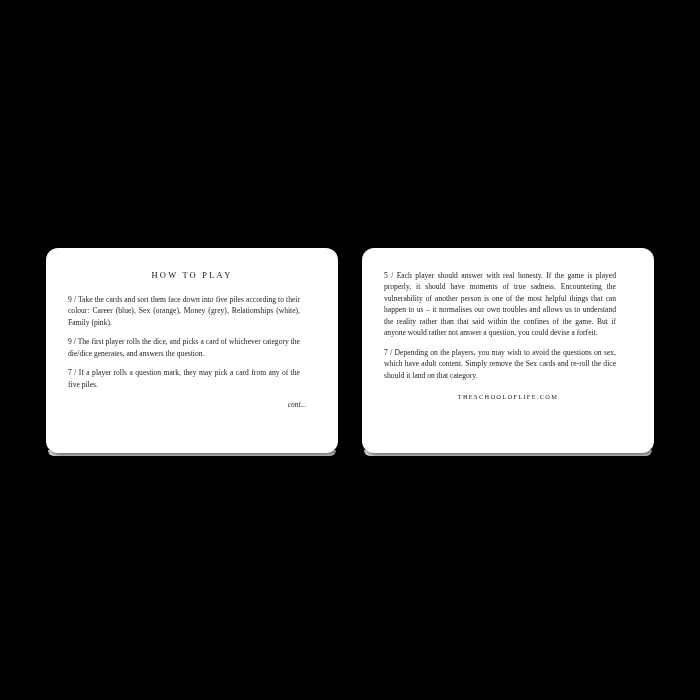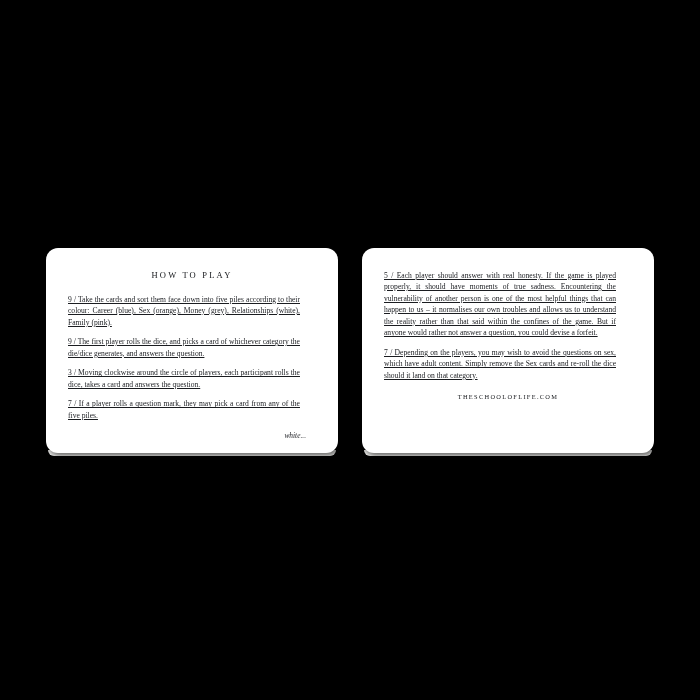--- a/index.html
+++ b/index.html
@@ -53,21 +53,20 @@
     font-family: "Liberation Serif", serif;
   }
   .para {
     font-size: 7.6px;
     line-height: 1.52;
     color: #1a1c20;
     text-align: justify;
     margin: 0 16px 8px 0;
     font-family: "Liberation Serif", serif;
     hyphens: none;
-    text-decoration: underline;
   }
   .para:last-of-type {
     margin-bottom: 0;
   }
   .cont {
     font-size: 7.4px;
     font-style: italic;
     color: #1a1c20;
     text-align: right;
     margin-top: 10px;
@@ -86,23 +85,22 @@
 </style>
 </head>
 <body>
 
 <div class="stage">
 
   <div class="card card-left">
     <div class="card-title">HOW TO PLAY</div>
     <p class="para">9 / Take the cards and sort them face down into five piles according to their colour: Career (blue), Sex (orange), Money (grey), Relationships (white), Family (pink).</p>
     <p class="para">9 / The first player rolls the dice, and picks a card of whichever category the die/dice generates, and answers the question.</p>
-    <p class="para">3 / Moving clockwise around the circle of players, each participant rolls the dice, takes a card and answers the question.</p>
     <p class="para">7 / If a player rolls a question mark, they may pick a card from any of the five piles.</p>
-    <div class="cont">white...</div>
+    <div class="cont">cont...</div>
   </div>
 
   <div class="card card-right">
     <p class="para">5 / Each player should answer with real honesty. If the game is played properly, it should have moments of true sadness. Encountering the vulnerability of another person is one of the most helpful things that can happen to us – it normalises our own troubles and allows us to understand the reality rather than that said within the confines of the game. But if anyone would rather not answer a question, you could devise a forfeit.</p>
     <p class="para">7 / Depending on the players, you may wish to avoid the questions on sex, which have adult content. Simply remove the Sex cards and re-roll the dice should it land on that category.</p>
     <div class="footer-url">THESCHOOLOFLIFE.COM</div>
   </div>
 
 </div>
 

